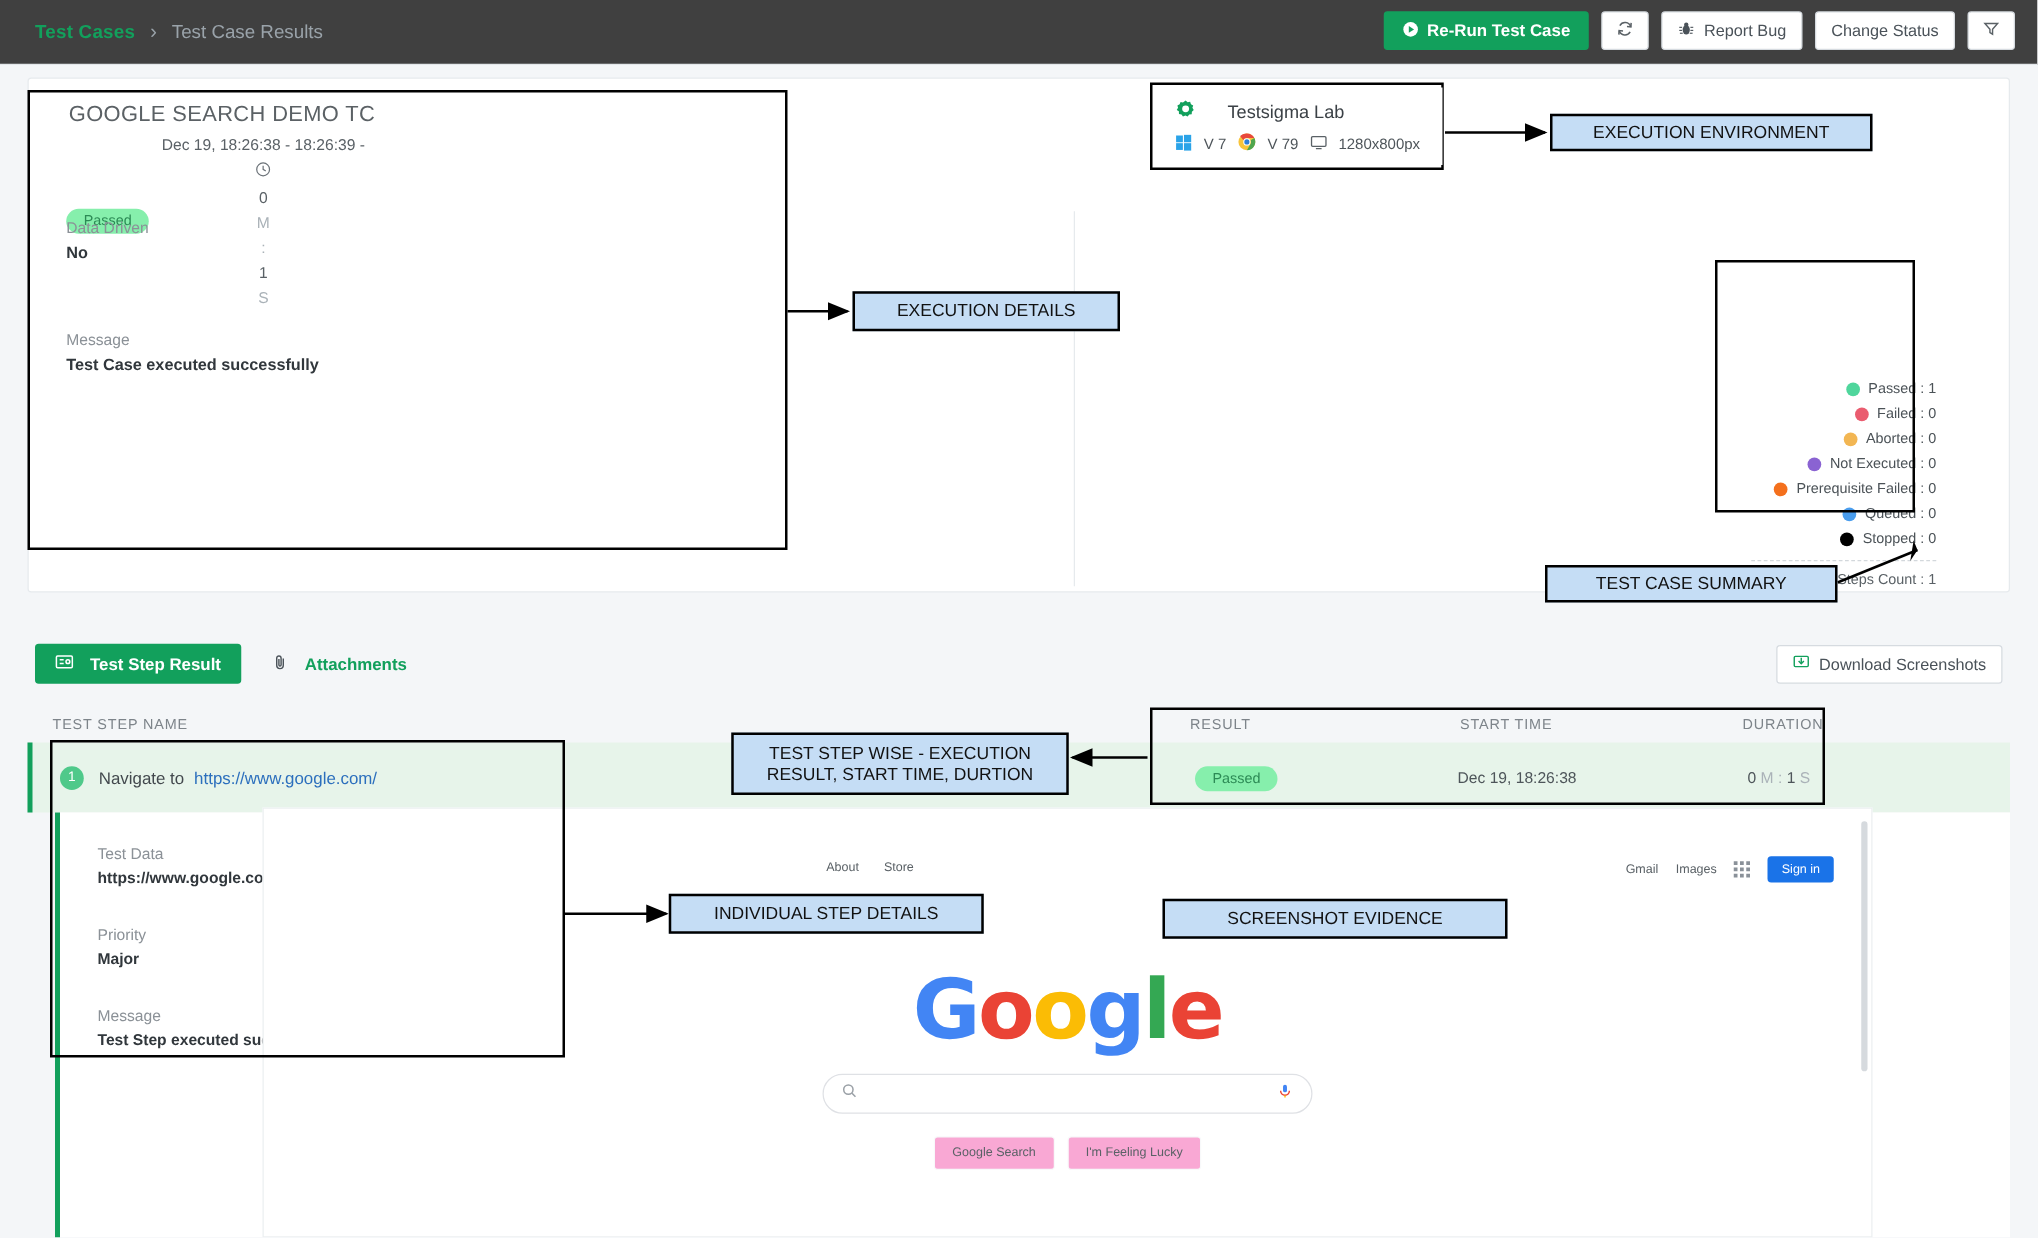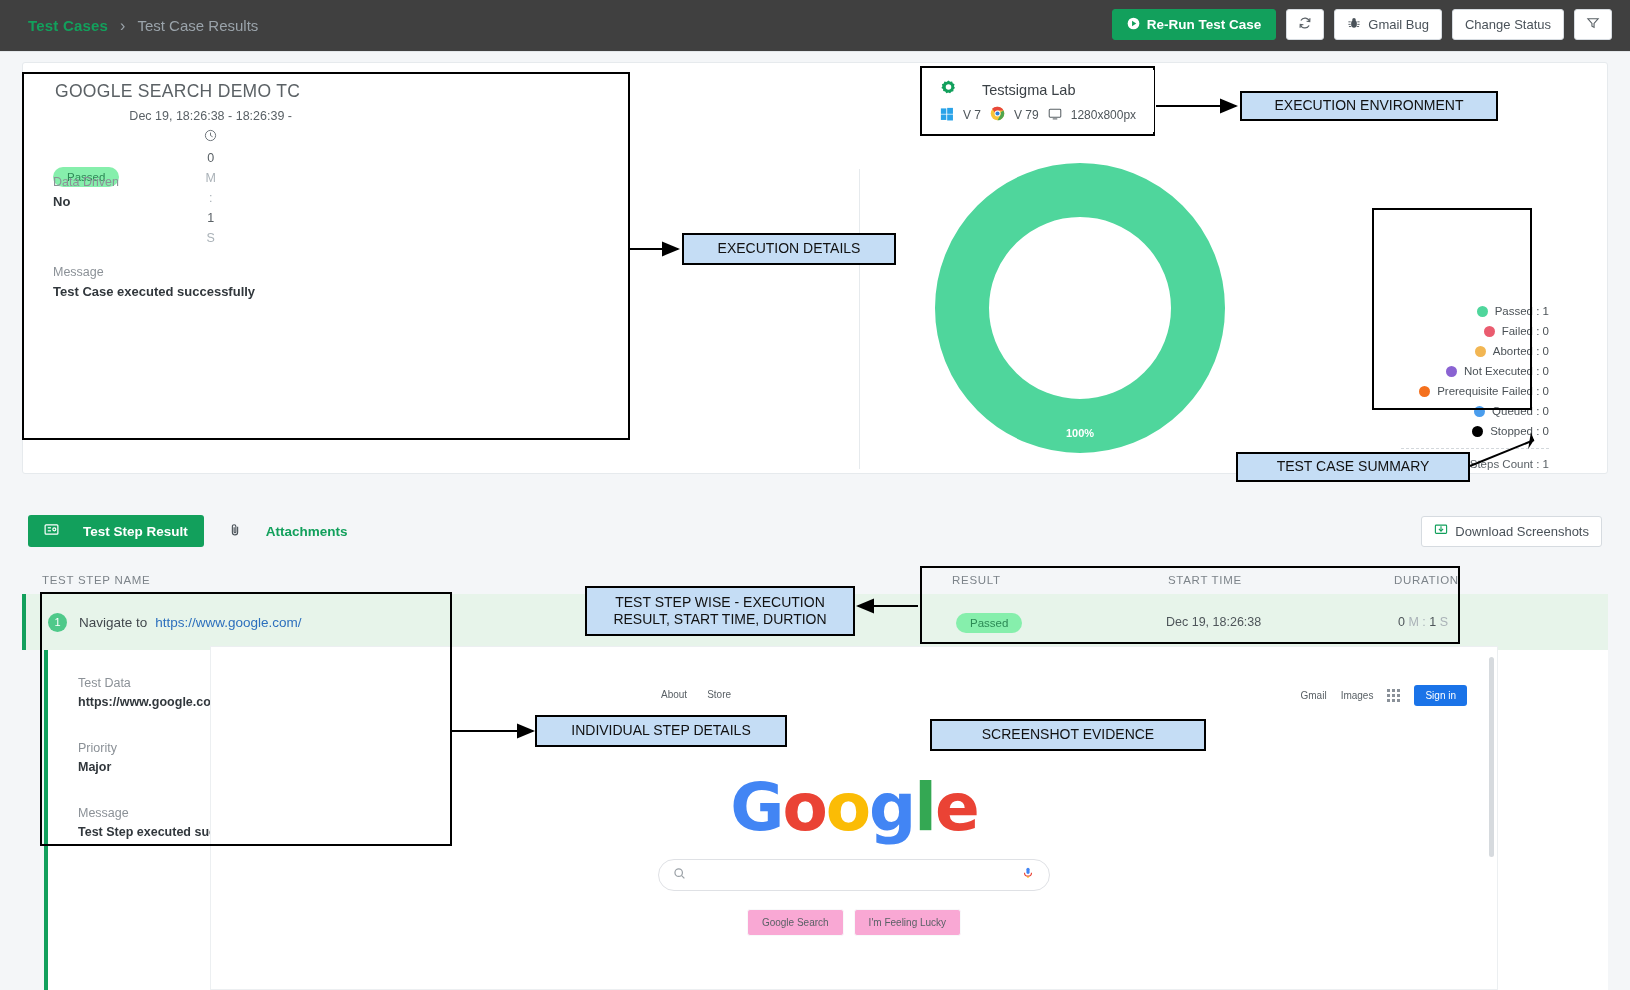--- a/index.html
+++ b/index.html
@@ -73,21 +73,21 @@
   }
   .dot { width: 11px; height: 11px; border-radius: 50%; flex: 0 0 11px; order: -1; }
   .lgtotal {
     border-top: 1px dashed #d3d8dc; margin-top: 7px; padding-top: 9px;
     text-align: right; font-size: 11.5px; color: #5a6166;
   }
 
   
   .tabs { position: absolute; left: 28px; top: 515px; display: flex; align-items: center; gap: 8px; }
   .tab {
-    height: 32px; display: flex; align-items: center; gap: 24px; padding: 0 16px;
+    height: 32px; display: flex; align-items: center; gap: 13px; padding: 0 16px;
     font-size: 13.5px; font-weight: bold; border-radius: 3px;
   }
   .tab-active { background: #12a05c; color: #fff; }
   .tab-idle { color: #12a05c; }
 
   .dl-btn { position: absolute; right: 28px; top: 516px; }
 
   
   .thead {
     position: absolute; left: 22px; top: 566px; width: 1586px; height: 28px;
@@ -197,21 +197,21 @@
             <ellipse cx="8" cy="9" rx="3.3" ry="4.3"></ellipse>
               <circle cx="8" cy="4.3" r="2"></circle>
             <rect x="1.6" y="6.2" width="2.6" height="1"></rect>
               <rect x="11.8" y="6.2" width="2.6" height="1"></rect>
             <rect x="1.6" y="9" width="2.6" height="1"></rect>
               <rect x="11.8" y="9" width="2.6" height="1"></rect>
             <rect x="2.2" y="11.6" width="2.6" height="1"></rect>
               <rect x="11.2" y="11.6" width="2.6" height="1"></rect>
           </svg>
         </span>
-        <span>Gmail Bug</span>
+        <span>Report Bug</span>
       </div>
       <div class="btn">
         <span>Change Status</span>
       </div>
       <div class="btn btn-icononly">
         <span>
           <svg width="14" height="14" viewBox="0 0 16 16" fill="none" stroke="#5a6166" stroke-width="1.3">
             <polygon points="2.2,3.2 13.8,3.2 9.2,8.4 9.2,13 6.8,11.6 6.8,8.4"></polygon>
           </svg>
         </span>
@@ -252,26 +252,20 @@
       <div class="drow">
         <div class="dcol">
           <div class="dlab">Message</div>
           <div class="dval">Test Case executed successfully</div>
         </div>
       </div>
     </div>
 
     <div class="vdiv"></div>
 
-    <div class="donut">
-      <svg width="290" height="290" viewBox="0 0 290 290">
-        <circle cx="145" cy="145" r="118" fill="none" stroke="#4fd69c" stroke-width="54"></circle>
-      </svg>
-      <div class="donut-pct">100%</div>
-    </div>
 
     <div class="legend">
       <div class="lgrow">
         <span class="dot" style="background:#4fd69c"></span>
         <span>Passed : 1</span>
       </div>
       <div class="lgrow">
         <span class="dot" style="background:#ea5c6f"></span>
         <span>Failed : 0</span>
       </div>

